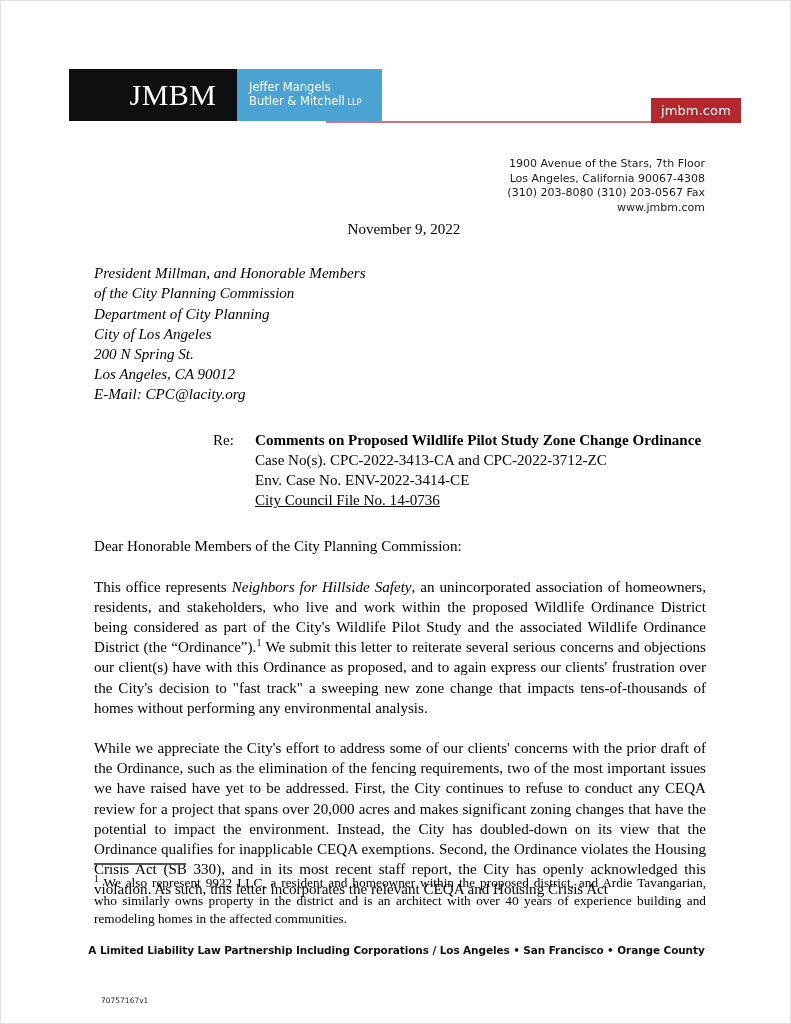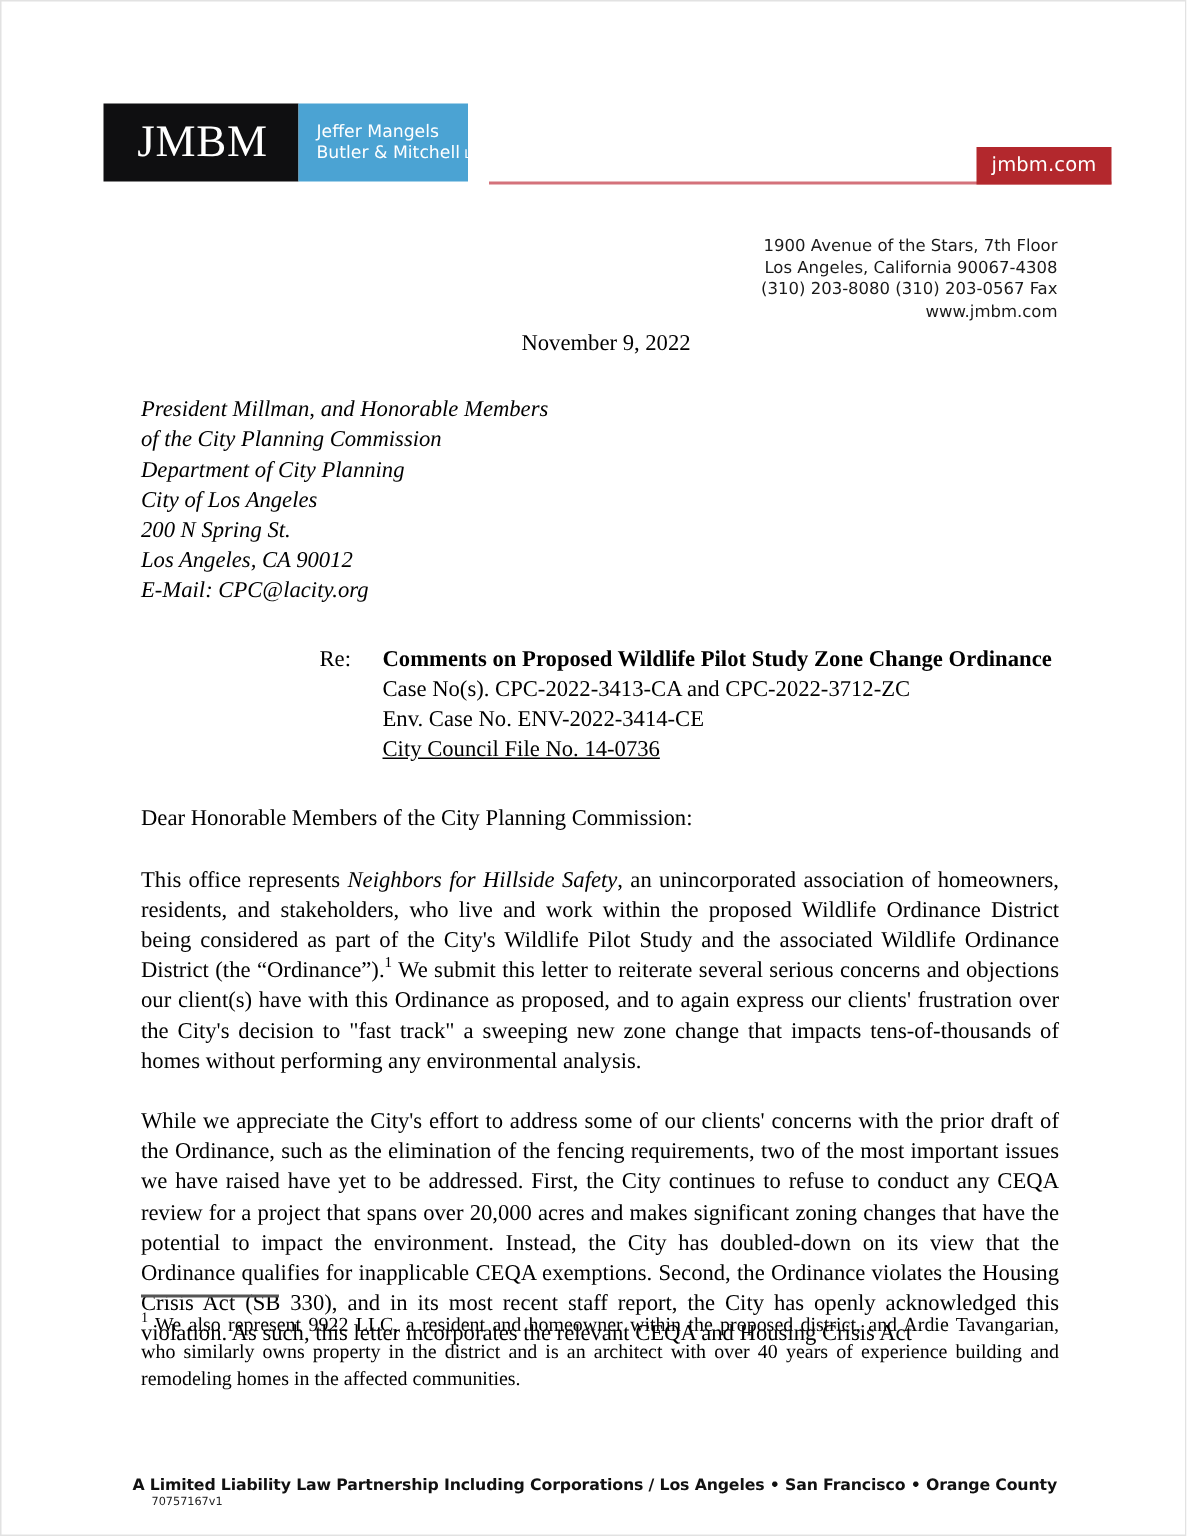--- a/index.html
+++ b/index.html
@@ -41,32 +41,33 @@
     display: flex;
     align-items: stretch;
     height: 52px;
   }
   .logo-mark {
     background: #0f0f11;
     width: 130px;
     display: flex;
     align-items: center;
     justify-content: center;
+    padding-left: 38px;
   }
   .logo-mark-text {
     color: #ffffff;
     font-family: "Liberation Serif", "DejaVu Serif", serif;
     font-size: 30px;
     letter-spacing: 0.5px;
     line-height: 1;
     padding-left: 2px;
   }
   .logo-name {
     background: #4ba3d3;
-    width: 113px;
+    width: 145px;
     display: flex;
     flex-direction: column;
     justify-content: center;
     padding-left: 12px;
     box-sizing: border-box;
   }
   .logo-name-line {
     color: #ffffff;
     font-family: "DejaVu Sans", "Liberation Sans", sans-serif;
     font-size: 11.5px;
@@ -204,21 +205,21 @@
   .footnote-text sup {
     font-size: 9.5px;
     vertical-align: super;
     line-height: 0;
   }
 
   
   .footer {
     position: absolute;
     left: 0;
-    top: 983px;
+    top: 943px;
     width: 791px;
     text-align: center;
     font-family: "DejaVu Sans", "Liberation Sans", sans-serif;
     font-size: 10.5px;
     font-weight: bold;
     color: #111111;
     letter-spacing: -0.1px;
   }
   .docid {
     position: absolute;

